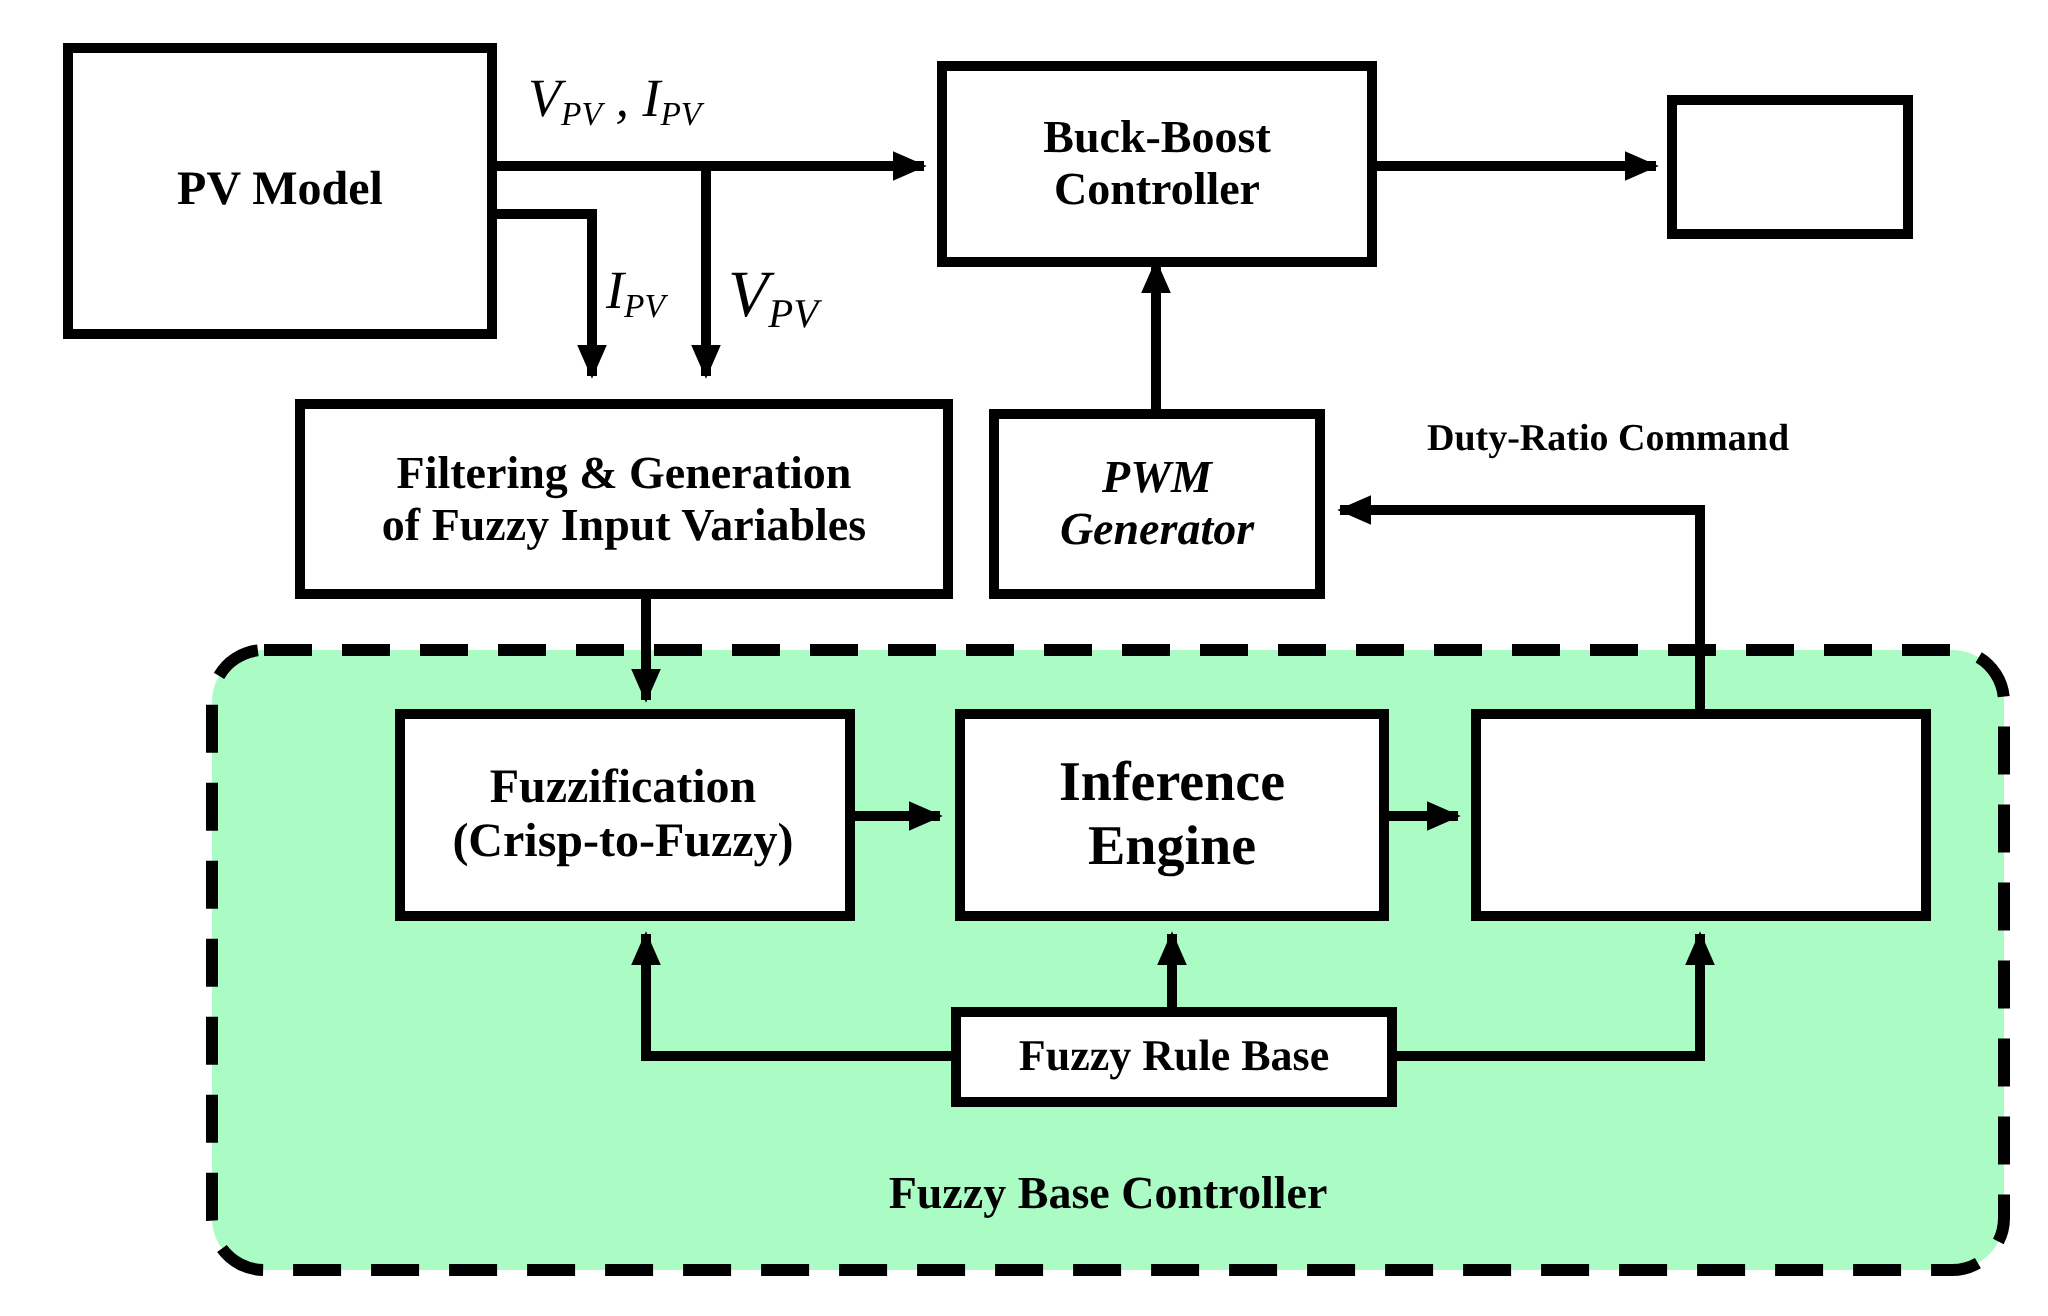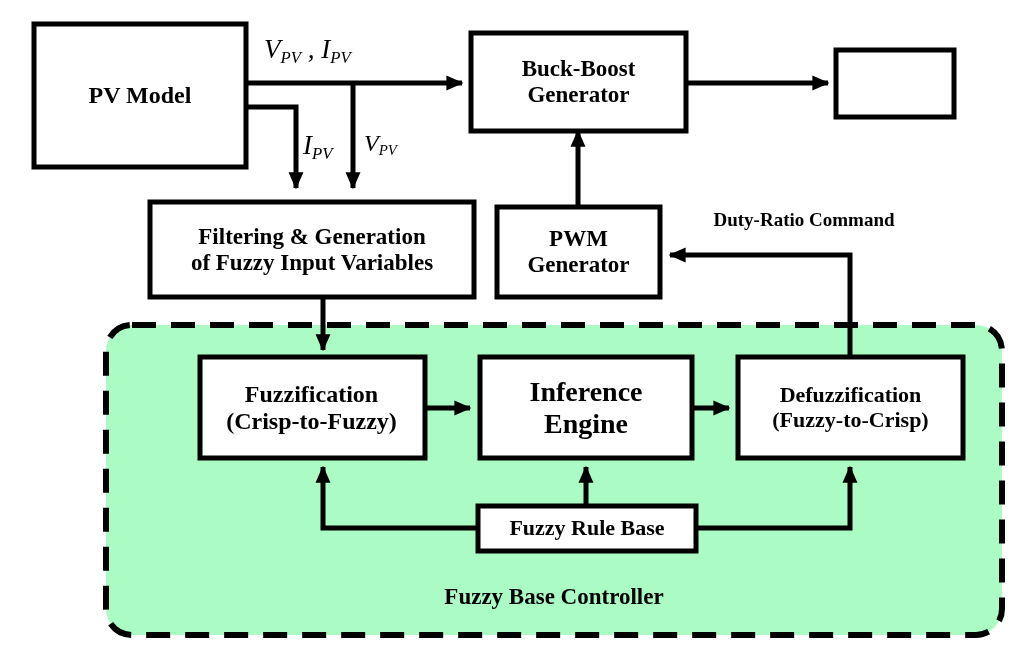--- a/index.html
+++ b/index.html
@@ -102,43 +102,41 @@
       <rect x="200" y="357" width="225" height="101"></rect>
       <rect x="480" y="357" width="212" height="101"></rect>
       <rect x="738" y="357" width="225" height="101"></rect>
       <rect x="478" y="506" width="218" height="45"></rect>
     </g>
   </svg>
 
   <div class="lbl boxlabel" style="left:34px; top:24px; width:212px; height:143px; font-size:24px;">PV Model</div>
 
   <div class="lbl boxlabel" style="left:471px; top:33px; width:215px; height:98px; font-size:23px;">Buck-Boost
-Generator</div>
+Controller</div>
 
 
   <div class="lbl boxlabel" style="left:150px; top:202px; width:324px; height:95px; font-size:23px;">Filtering &amp; Generation
 of Fuzzy Input Variables</div>
 
-  <div class="lbl boxlabel" style="left:497px; top:207px; width:163px; height:90px; font-size:23px;">PWM
+  <div class="lbl boxlabel" style="left:497px; top:207px; width:163px; height:90px; font-size:23px;font-style:italic;">PWM
 Generator</div>
 
   <div class="lbl boxlabel" style="left:199px; top:357px; width:225px; height:101px; font-size:24px;">Fuzzification
 (Crisp-to-Fuzzy)</div>
 
   <div class="lbl boxlabel" style="left:480px; top:357px; width:212px; height:101px; font-size:28px;">Inference
 Engine</div>
 
-  <div class="lbl boxlabel" style="left:738px; top:357px; width:225px; height:101px; font-size:22px;">Defuzzification
-(Fuzzy-to-Crisp)</div>
 
   <div class="lbl boxlabel" style="left:478px; top:506px; width:218px; height:45px; font-size:22px;">Fuzzy Rule Base</div>
 
   <div class="lbl boxlabel" style="left:106px; top:578px; width:896px; height:38px; font-size:23px;">Fuzzy Base Controller</div>
 
   <div class="lbl boxlabel" style="left:680px; top:206px; width:248px; height:28px; font-size:19px;">Duty-Ratio Command</div>
 
   <div class="sig" style="left:264px; top:34px; font-size:27px;"><span>V</span><sub>PV</sub><span> ,  </span><span>I</span><sub>PV</sub></div>
 
   <div class="sig" style="left:303px; top:130px; font-size:27px;"><span>I</span><sub>PV</sub></div>
 
-  <div class="sig" style="left:364px; top:130px; font-size:24px;"><span>V</span><sub>PV</sub></div>
+  <div class="sig" style="left:364px; top:130px; font-size:33px;"><span>V</span><sub>PV</sub></div>
 
 </div>
 
 </body></html>

